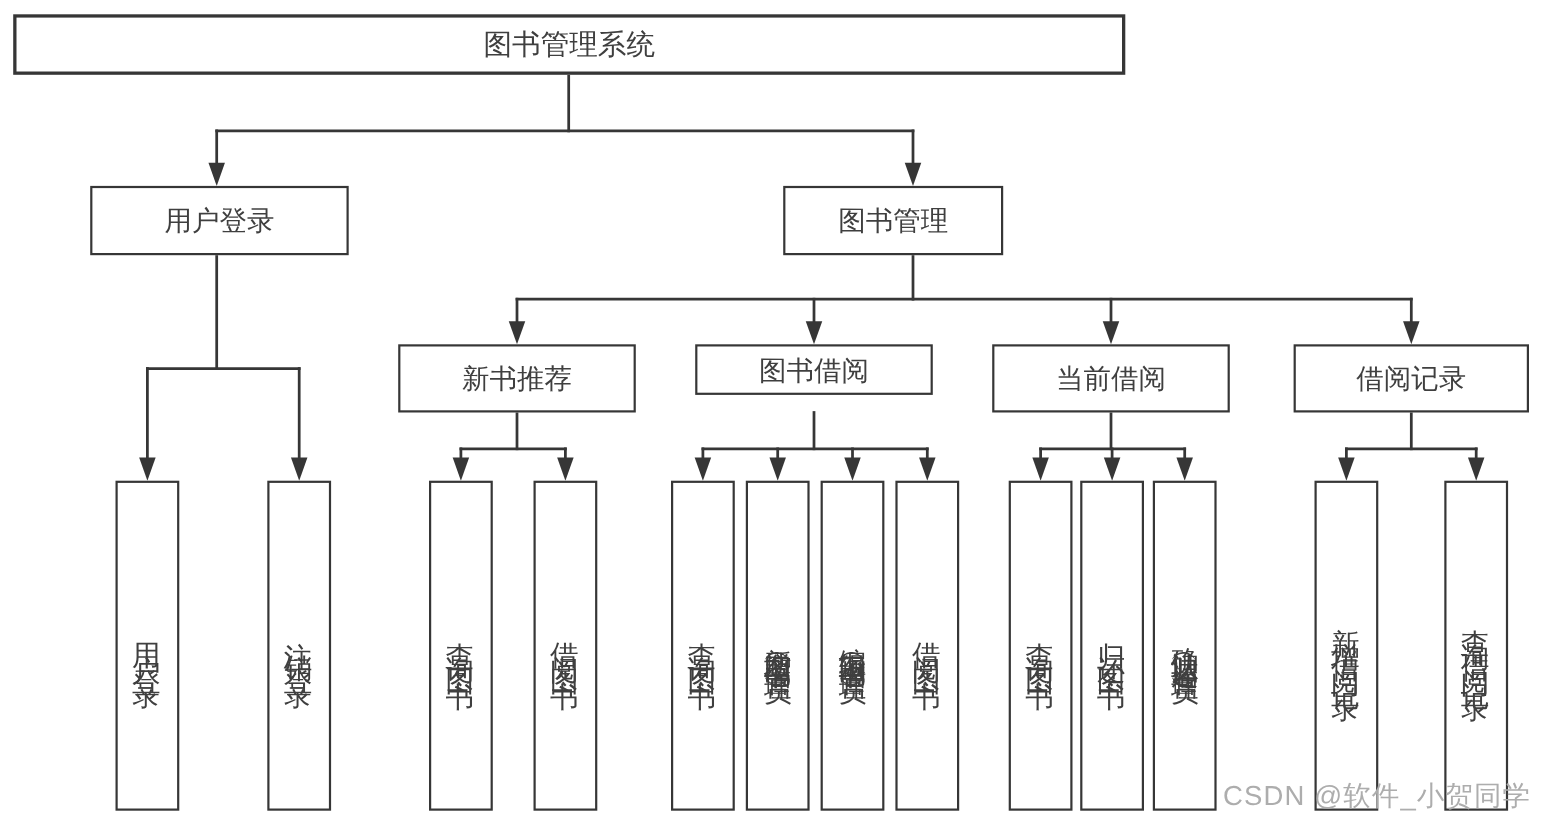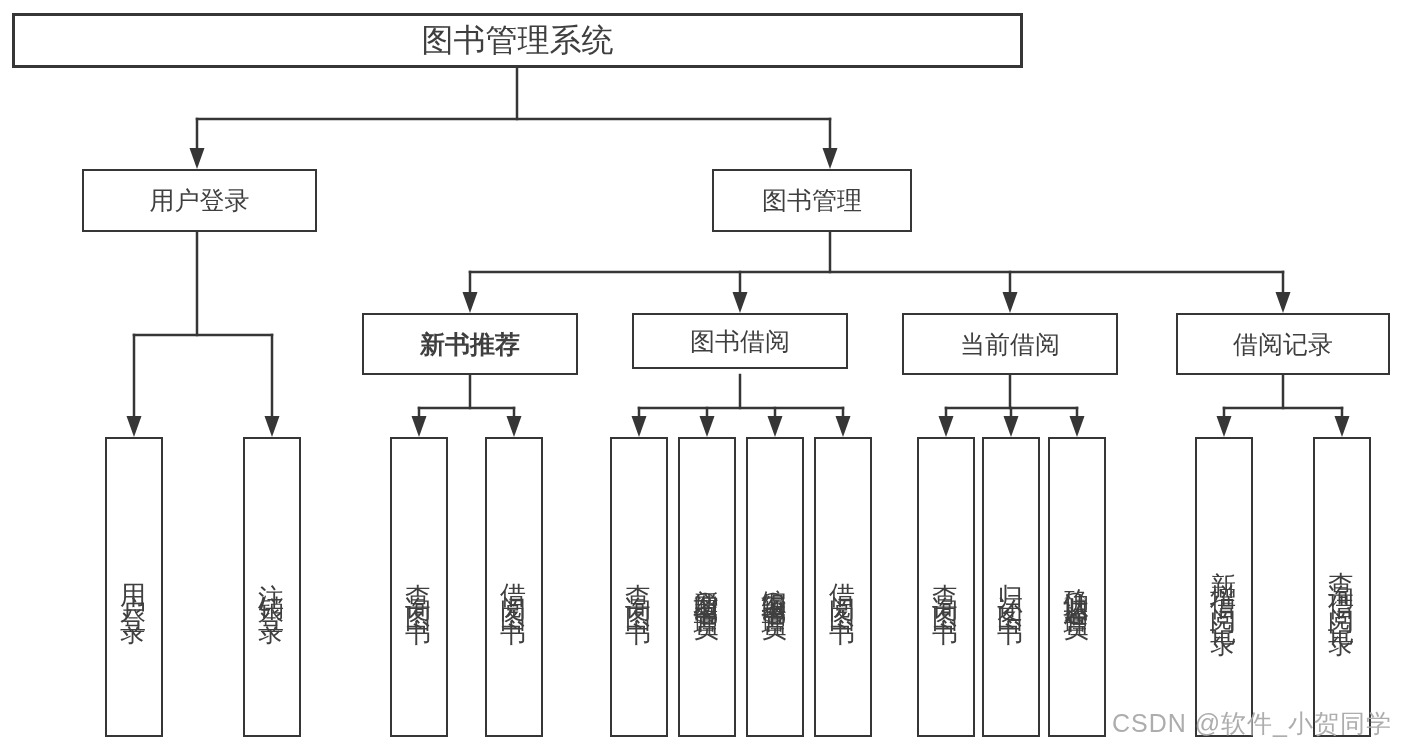--- a/index.html
+++ b/index.html
@@ -7,21 +7,21 @@
     position:relative;width:1405px;height:747px;background:#ffffff;overflow:hidden;
     font-family:"Liberation Sans","DejaVu Sans",sans-serif;
   }
   #connectors{position:absolute;left:0;top:0;z-index:1;}
   .box{
     position:absolute;box-sizing:border-box;background:#ffffff;
     border:2.5px solid #363636;color:#3f3f3f;
     display:flex;align-items:center;justify-content:center;
     z-index:2;
   }
-  .box.root{border-width:3px;font-size:32px;}
+  .box.root{border-width:3px;font-size:26px;}
   .box.branch{font-size:25px;}
   .leaf{
     font-size:26px;
   }
   .leaf span{
     writing-mode:vertical-rl;text-orientation:mixed;
     letter-spacing:12px;white-space:nowrap;
   }
   .leaf.long span{letter-spacing:4px;font-size:25px;}
   #watermark{
@@ -86,22 +86,22 @@
       <polygon points="1216.5,416 1231.5,416 1224,437" fill="#363636"></polygon>
       <line x1="1342" y1="408" x2="1342" y2="421" stroke="#363636" stroke-width="2.5" stroke-linecap="square"></line>
       <polygon points="1334.5,416 1349.5,416 1342,437" fill="#363636"></polygon>
     </svg>
 
   <div class="box root" style="left:12px;top:13px;width:1011px;height:55px;">图书管理系统</div>
 
   <div class="box branch" style="left:82px;top:169px;width:235px;height:63px;">用户登录</div>
   <div class="box branch" style="left:712px;top:169px;width:200px;height:63px;">图书管理</div>
 
-  <div class="box branch" style="left:362px;top:313px;width:216px;height:62px;font-weight:bold;">新书推荐</div>
-  <div class="box branch" style="left:632px;top:313px;width:216px;height:56px;">图书借阅</div>
+  <div class="box branch" style="left:362px;top:313px;width:216px;height:62px;">新书推荐</div>
+  <div class="box branch" style="left:632px;top:313px;width:216px;height:46px;">图书借阅</div>
   <div class="box branch" style="left:902px;top:313px;width:216px;height:62px;">当前借阅</div>
   <div class="box branch" style="left:1176px;top:313px;width:214px;height:62px;">借阅记录</div>
 
   <div class="box leaf" style="left:105px;top:437px;width:58px;height:300px;">
     <span>用户登录</span>
     </div>
   <div class="box leaf" style="left:243px;top:437px;width:58px;height:300px;">
     <span>注销登录</span>
     </div>
 

